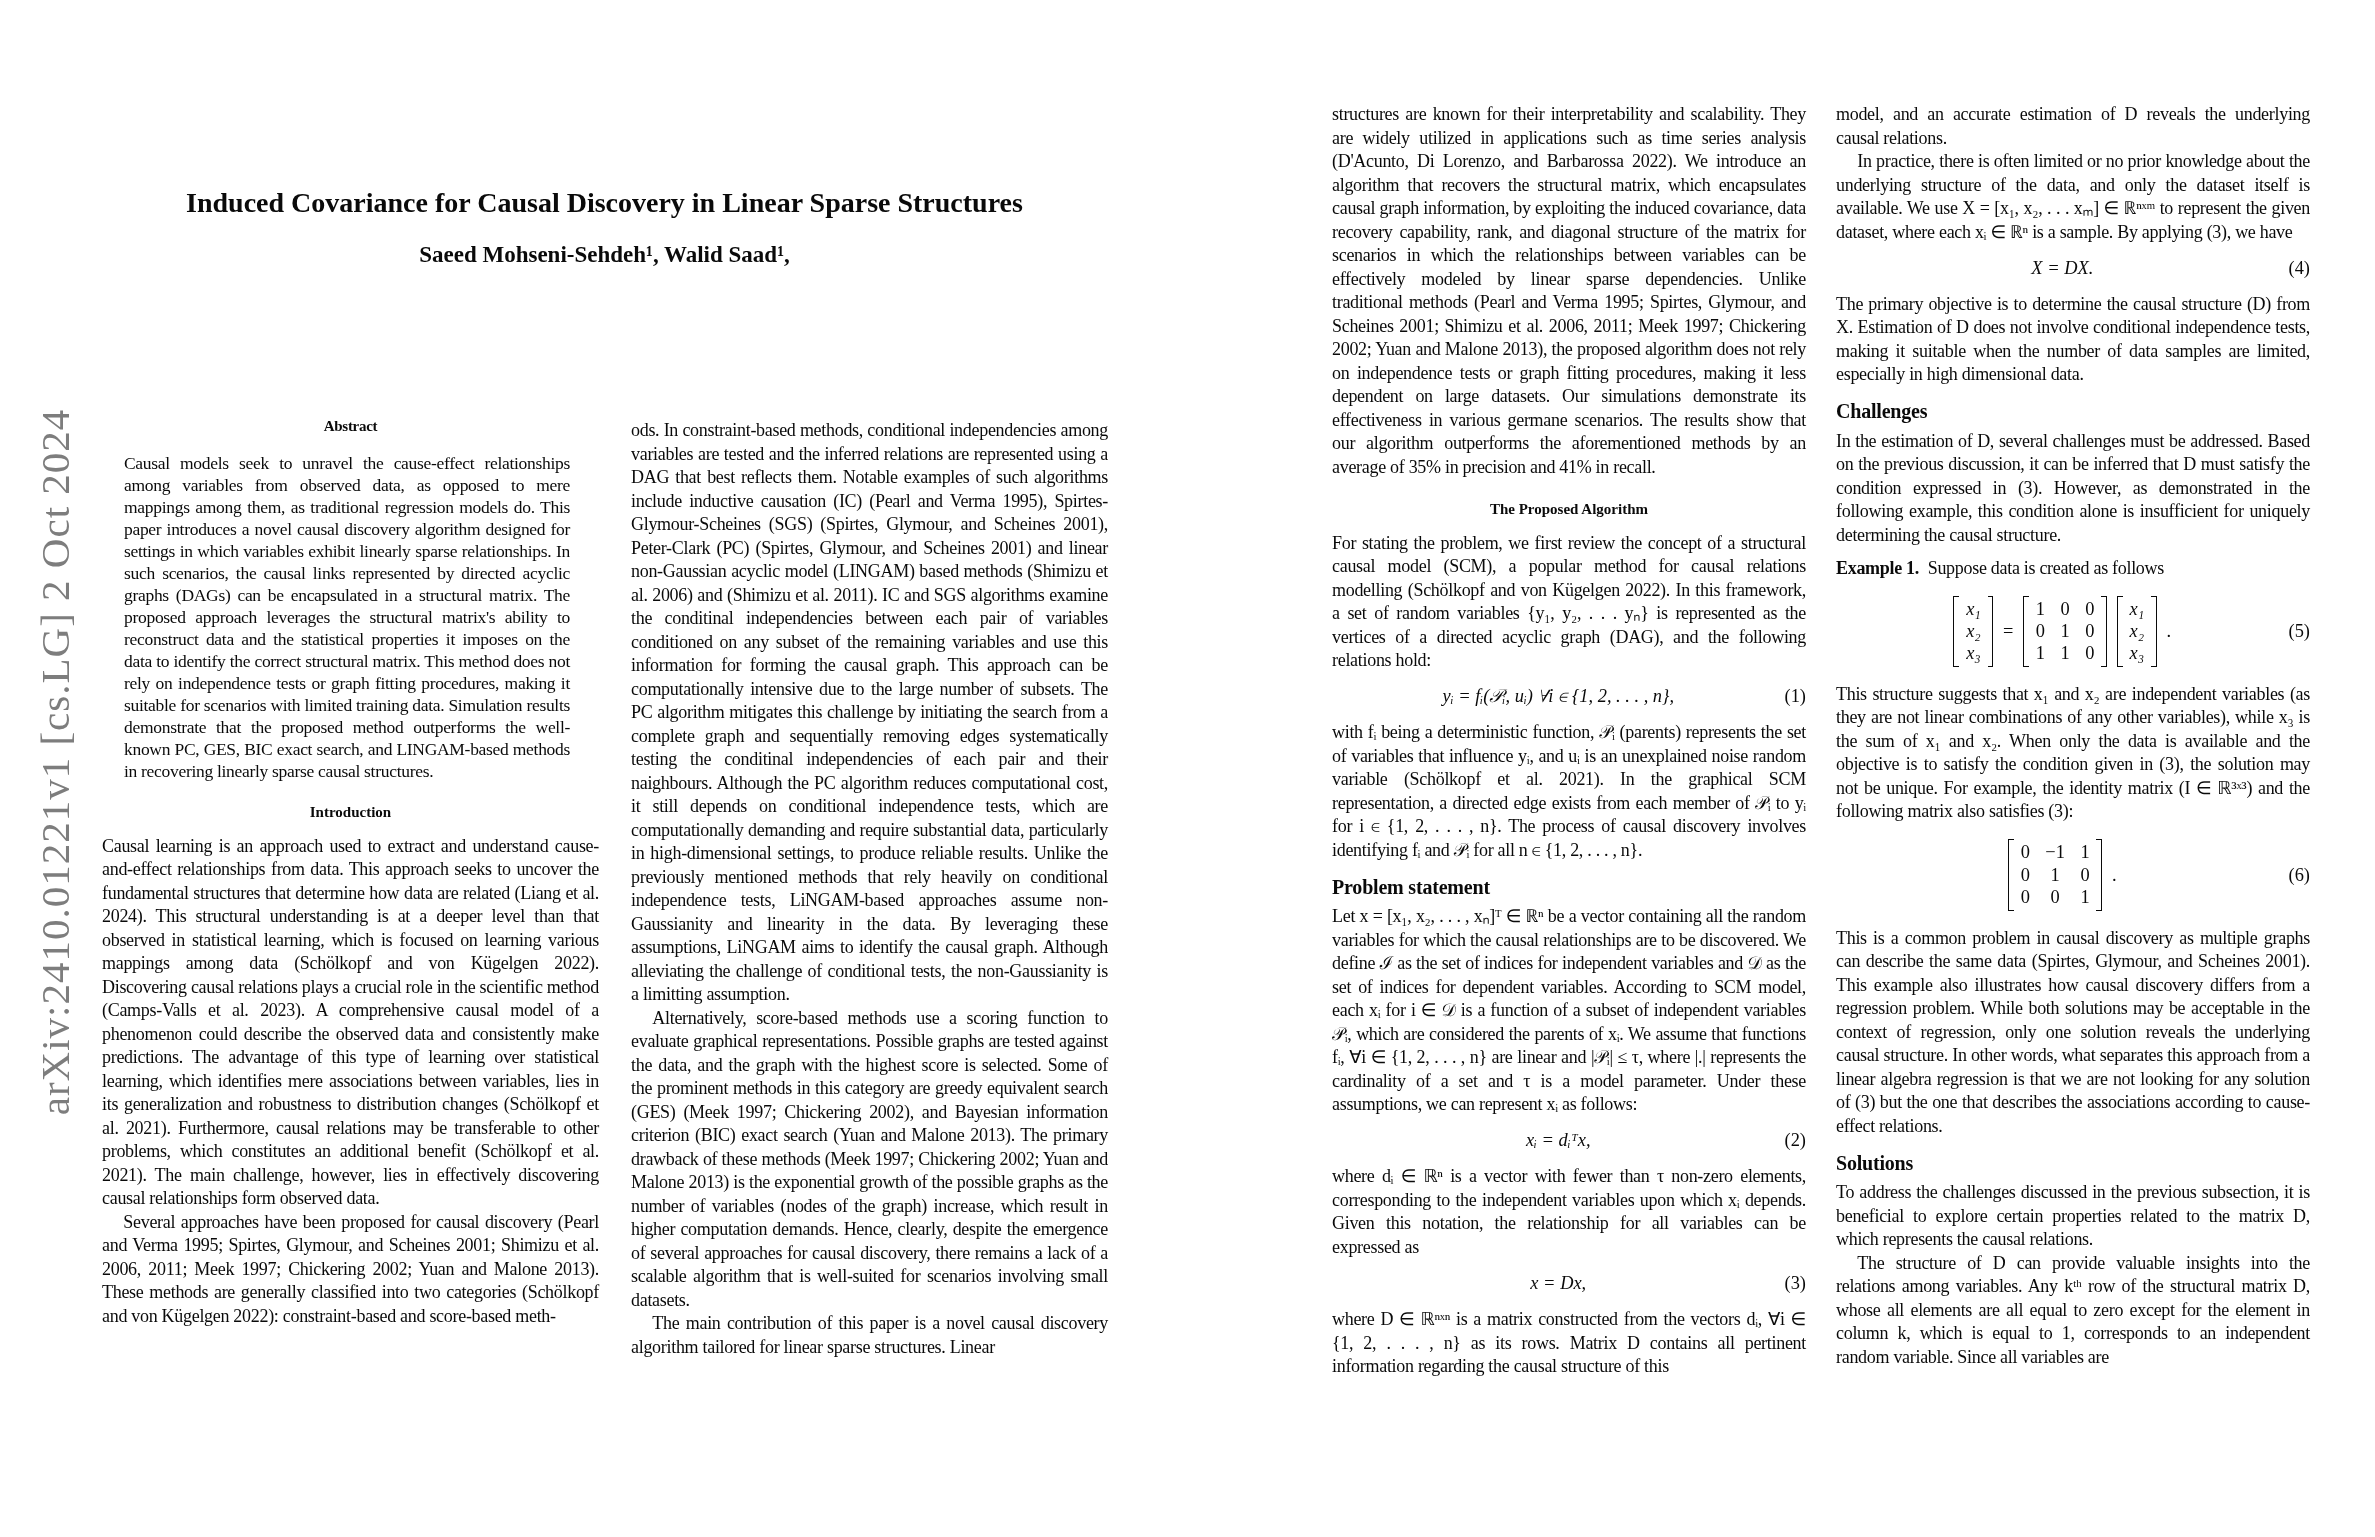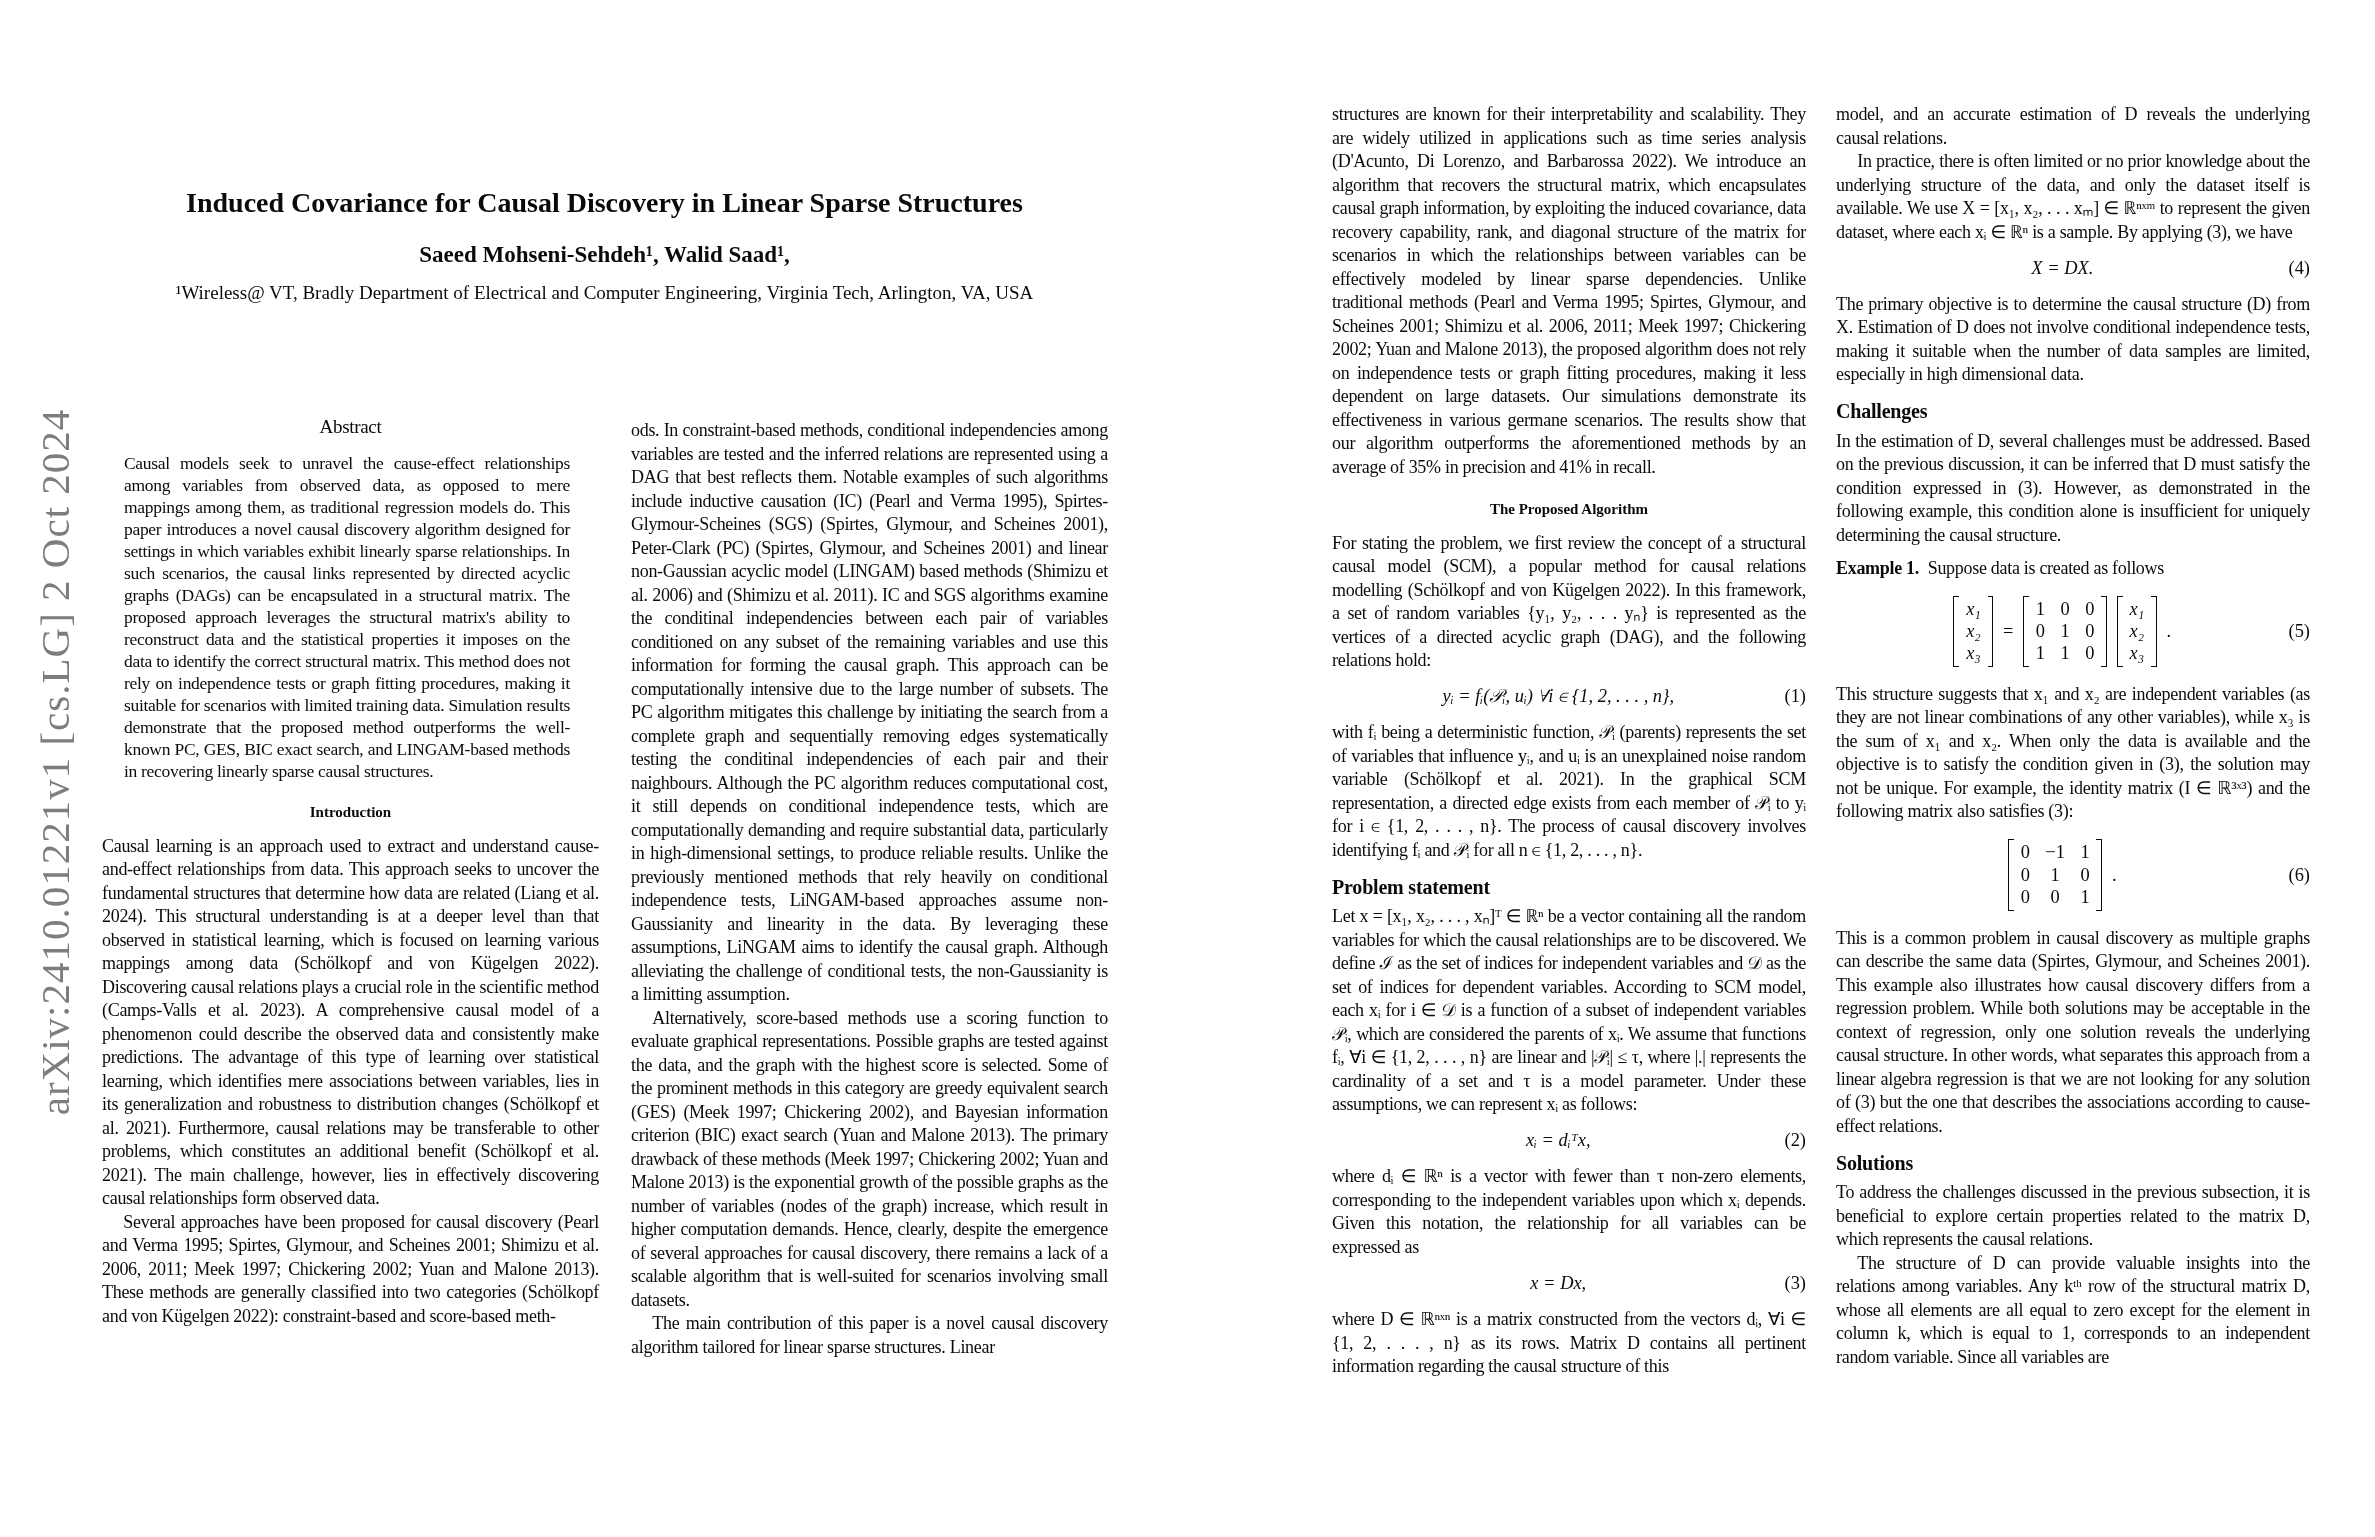--- a/index.html
+++ b/index.html
@@ -47,21 +47,21 @@
     font-size: 18px;
     line-height: 23.5px;
     letter-spacing: -0.3px;
   }
   #col1 { left: 102px;  top: 415px; width: 497px; }
   #col2 { left: 631px;  top: 419px; width: 477px; }
   #col3 { left: 1315px; top: 103px; width: 474px; margin-left: 17px; }
   #col4 { left: 1836px; top: 103px; width: 474px; }
 
   .abstract-heading {
-    text-align: center; font-weight: normal; font-size: 19px;
+    text-align: center; font-weight: bold; font-size: 15px;
     margin: 0 0 13.6px 0;
   }
   .abstract-text {
     margin: 0 29px 0 22px;
     font-size: 17.5px; line-height: 22px;
   }
   .sec-heading {
     text-align: center; font-weight: bold; font-size: 15px;
     margin: 19.4px 0 9.7px 0; letter-spacing: 0;
   }
@@ -117,21 +117,20 @@
 </style>
 </head>
 <body>
 
 <div class="watermark">arXiv:2410.01221v1  [cs.LG]  2 Oct 2024</div>
 
 <div class="titleblock">
   <h1 class="paper-title">Induced Covariance for Causal Discovery in Linear Sparse Structures</h1>
   <div class="authors">Saeed Mohseni-Sehdeh¹, Walid Saad¹,</div>
   <div class="affil">
-    <div>¹Wireless@ VT, Bradly Department of Electrical and Computer Engineering, Virginia Tech, Arlington, VA, USA</div>
   </div>
 </div>
 
 <div class="col" id="col1">
   <div class="abstract-heading">Abstract</div>
   <p class="abstract-text">Causal models seek to unravel the cause-effect relationships among variables from observed data, as opposed to mere mappings among them, as traditional regression models do. This paper introduces a novel causal discovery algorithm designed for settings in which variables exhibit linearly sparse relationships. In such scenarios, the causal links represented by directed acyclic graphs (DAGs) can be encapsulated in a structural matrix. The proposed approach leverages the structural matrix's ability to reconstruct data and the statistical properties it imposes on the data to identify the correct structural matrix. This method does not rely on independence tests or graph fitting procedures, making it suitable for scenarios with limited training data. Simulation results demonstrate that the proposed method outperforms the well-known PC, GES, BIC exact search, and LINGAM-based methods in recovering linearly sparse causal structures.</p>
   <div class="sec-heading">Introduction</div>
   <p class="p noindent">Causal learning is an approach used to extract and understand cause-and-effect relationships from data. This approach seeks to uncover the fundamental structures that determine how data are related (Liang et al. 2024). This structural understanding is at a deeper level than that observed in statistical learning, which is focused on learning various mappings among data (Schölkopf and von Kügelgen 2022). Discovering causal relations plays a crucial role in the scientific method (Camps-Valls et al. 2023). A comprehensive causal model of a phenomenon could describe the observed data and consistently make predictions. The advantage of this type of learning over statistical learning, which identifies mere associations between variables, lies in its generalization and robustness to distribution changes (Schölkopf et al. 2021). Furthermore, causal relations may be transferable to other problems, which constitutes an additional benefit (Schölkopf et al. 2021). The main challenge, however, lies in effectively discovering causal relationships form observed data.</p>
   <p class="p">Several approaches have been proposed for causal discovery (Pearl and Verma 1995; Spirtes, Glymour, and Scheines 2001; Shimizu et al. 2006, 2011; Meek 1997; Chickering 2002; Yuan and Malone 2013). These methods are generally classified into two categories (Schölkopf and von Kügelgen 2022): constraint-based and score-based meth-</p>
 </div>

